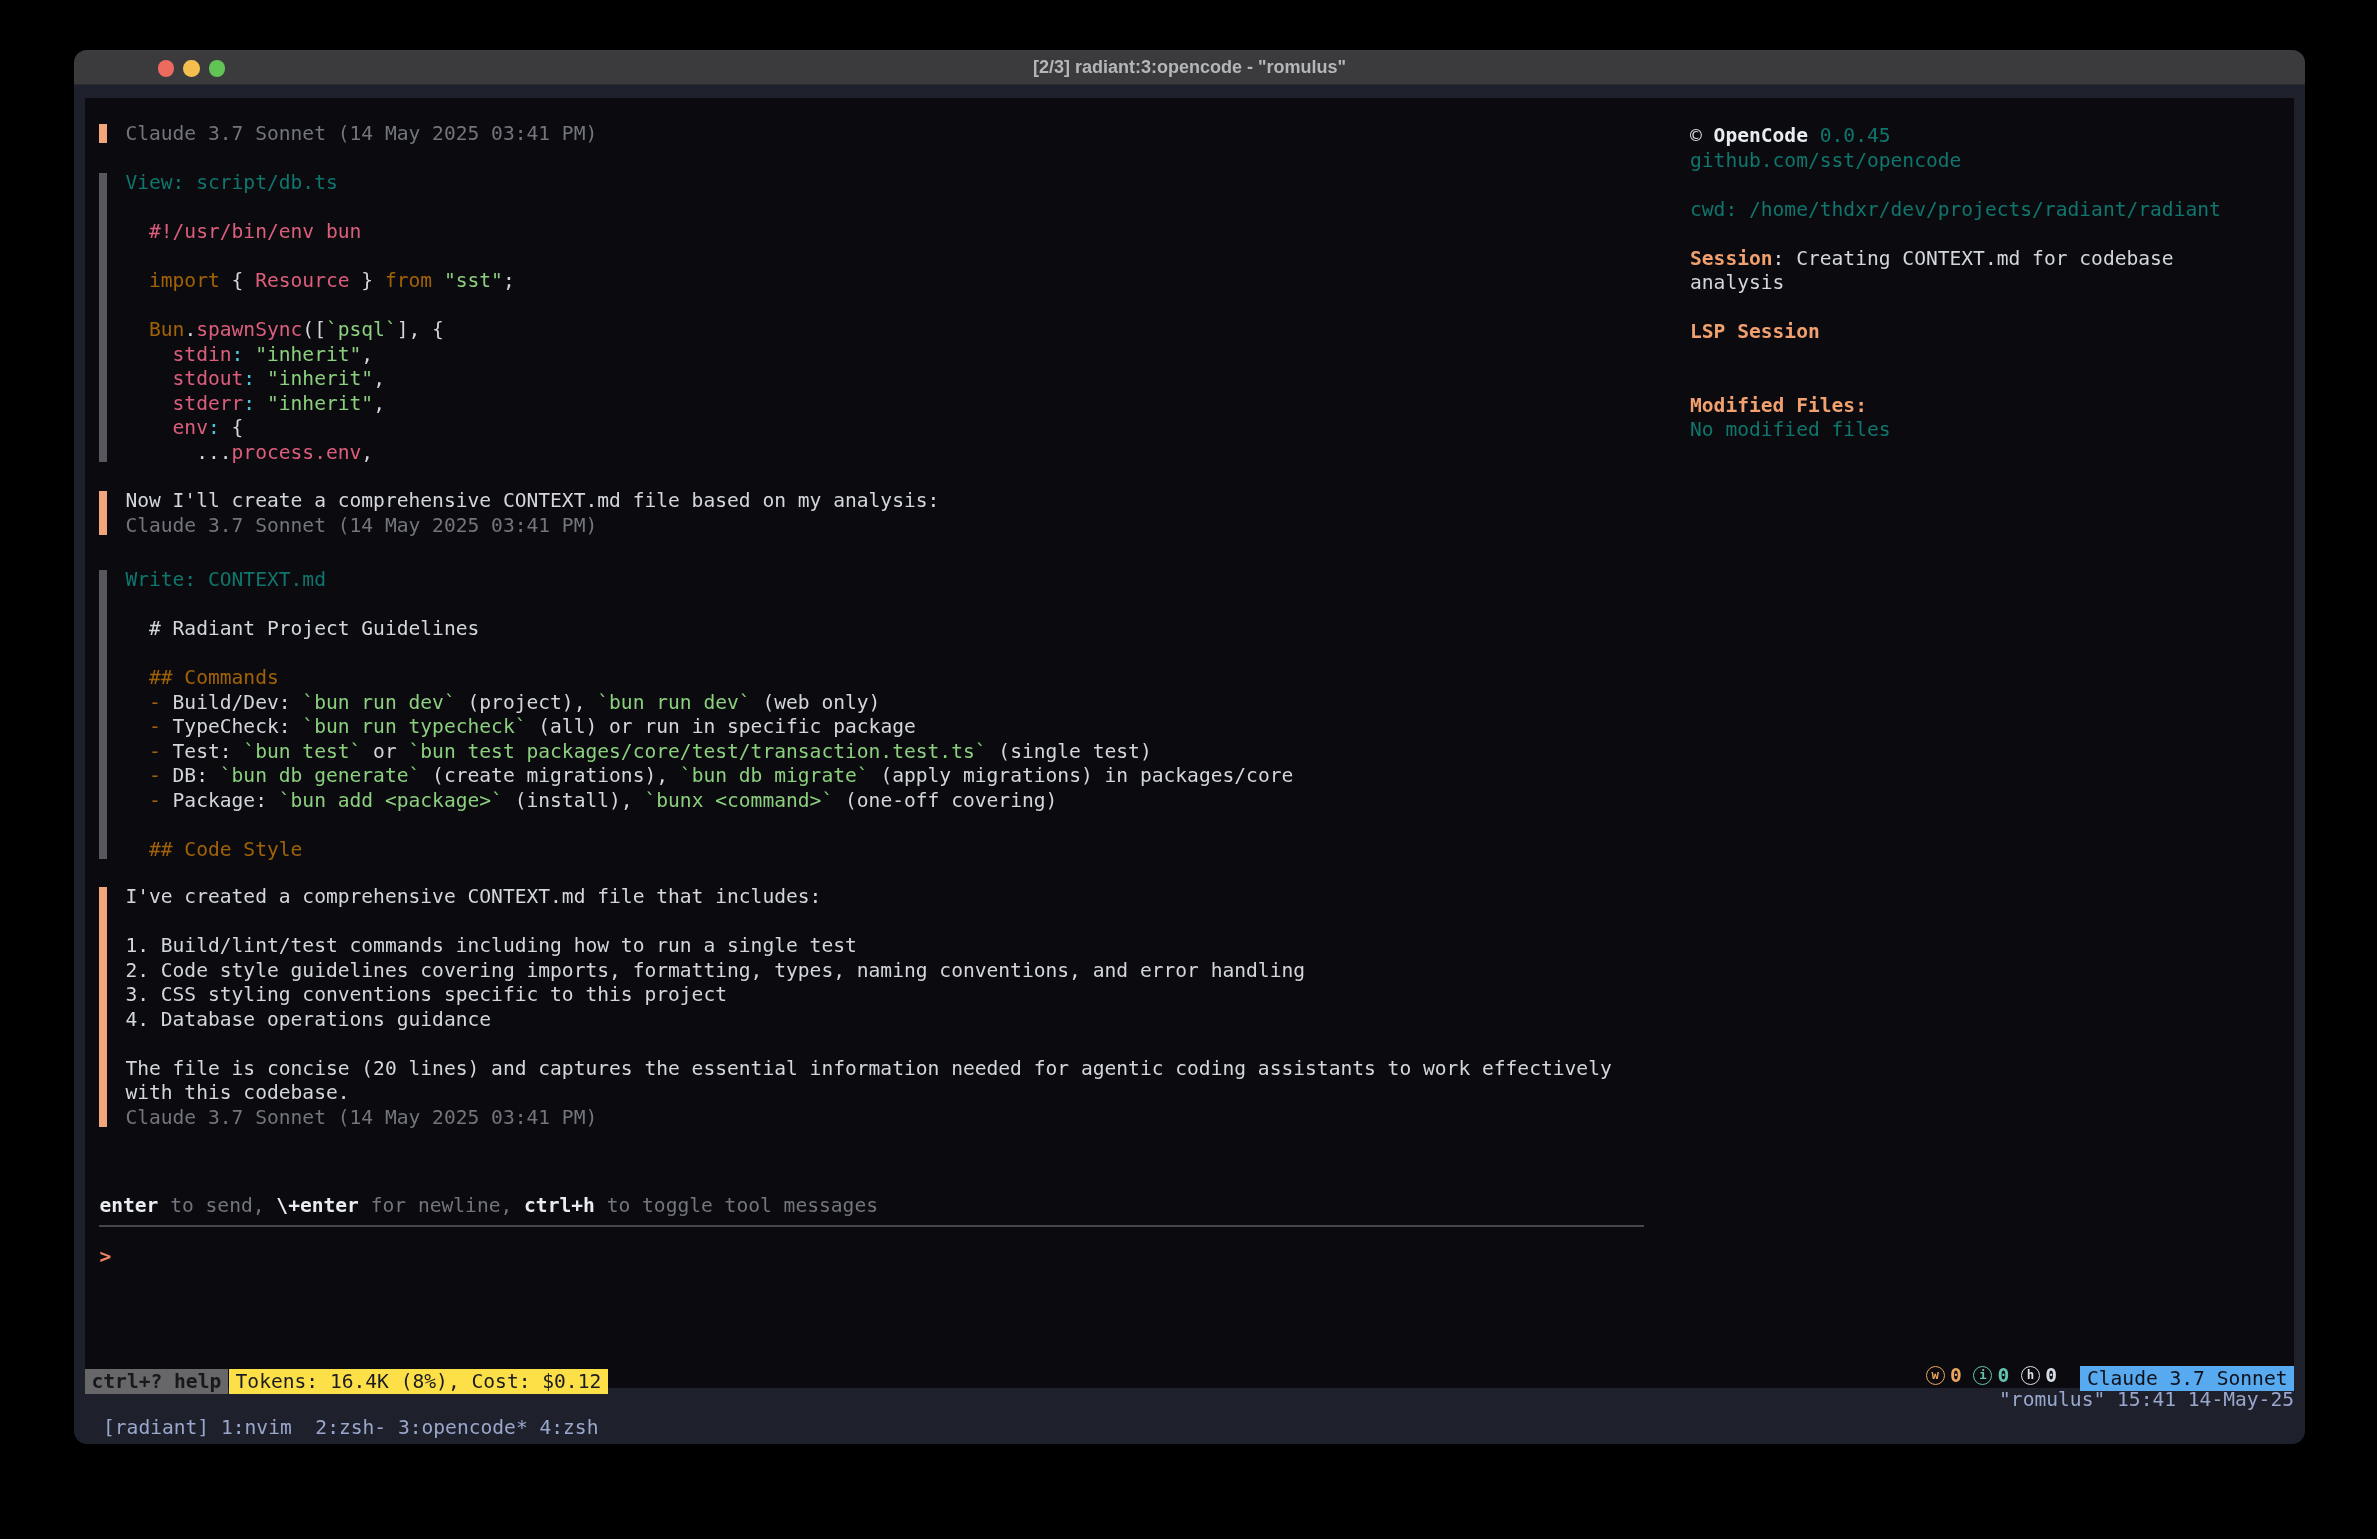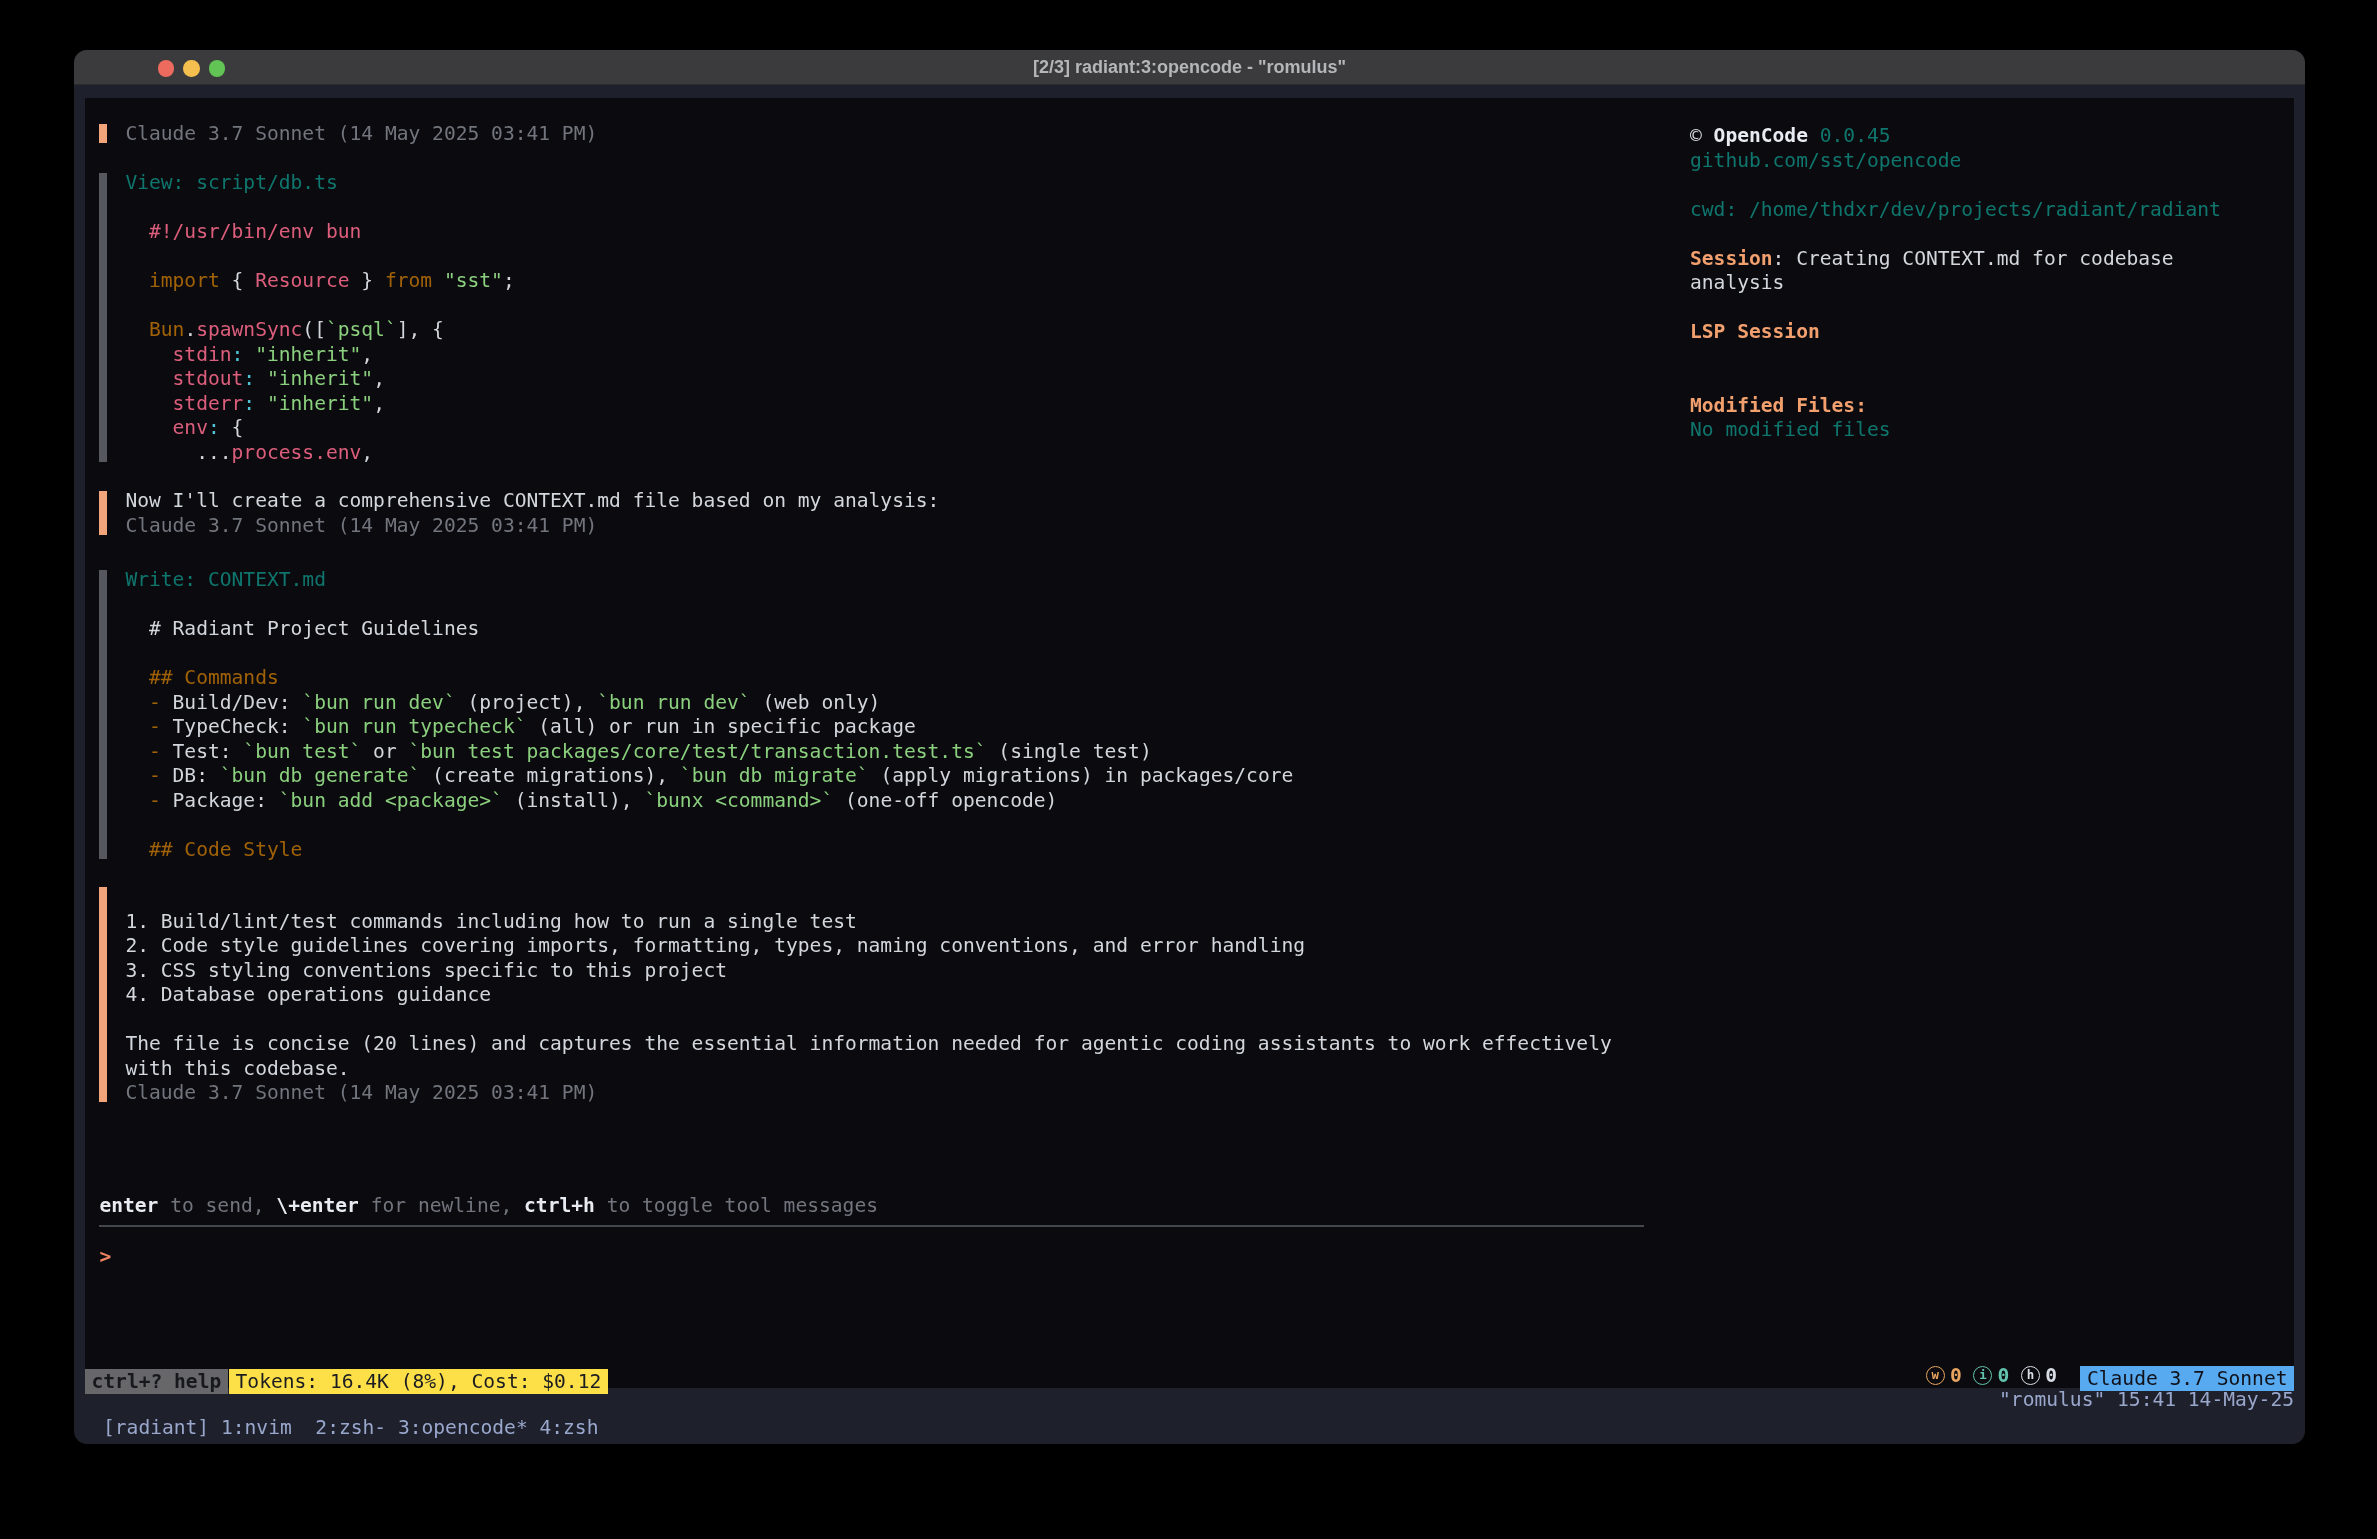--- a/index.html
+++ b/index.html
@@ -121,29 +121,30 @@
       <div class="blines">
           <div class="line"><span class="tk-g">Write: CONTEXT.md</span></div>
           <div class="line">&nbsp;</div>
           <div class="line"><span class="tk-w">  # Radiant Project Guidelines</span></div>
           <div class="line">&nbsp;</div>
           <div class="line"><span class="tk-b">  ## Commands</span></div>
           <div class="line"><span class="tk-b">  -</span><span class="tk-w"> Build/Dev: </span><span class="tk-gn">`bun run dev`</span><span class="tk-w"> (project), </span><span class="tk-gn">`bun run dev`</span><span class="tk-w"> (web only)</span></div>
           <div class="line"><span class="tk-b">  -</span><span class="tk-w"> TypeCheck: </span><span class="tk-gn">`bun run typecheck`</span><span class="tk-w"> (all) or run in specific package</span></div>
           <div class="line"><span class="tk-b">  -</span><span class="tk-w"> Test: </span><span class="tk-gn">`bun test`</span><span class="tk-w"> or </span><span class="tk-gn">`bun test packages/core/test/transaction.test.ts`</span><span class="tk-w"> (single test)</span></div>
           <div class="line"><span class="tk-b">  -</span><span class="tk-w"> DB: </span><span class="tk-gn">`bun db generate`</span><span class="tk-w"> (create migrations), </span><span class="tk-gn">`bun db migrate`</span><span class="tk-w"> (apply migrations) in packages/core</span></div>
-          <div class="line"><span class="tk-b">  -</span><span class="tk-w"> Package: </span><span class="tk-gn">`bun add &lt;package&gt;`</span><span class="tk-w"> (install), </span><span class="tk-gn">`bunx &lt;command&gt;`</span><span class="tk-w"> (one-off opencode)</span></div>
+          <div class="line"><span class="tk-b">  -</span><span class="tk-w"> Package: </span><span class="tk-gn">`bun add &lt;package&gt;`</span><span class="tk-w"> (install), </span><span class="tk-gn">`bunx &lt;command&gt;`</span><span class="tk-w"> (one-off covering)</span></div>
           <div class="line">&nbsp;</div>
           <div class="line"><span class="tk-b">  ## Code Style</span></div>
         </div>
     </div>
 
     <div class="block" style="top:787px;">
       <div class="bar accent"></div>
       <div class="blines">
+          <div class="line"><span class="tk-w">I've created a comprehensive CONTEXT.md file that includes:</span></div>
           <div class="line">&nbsp;</div>
           <div class="line"><span class="tk-w">1. Build/lint/test commands including how to run a single test</span></div>
           <div class="line"><span class="tk-w">2. Code style guidelines covering imports, formatting, types, naming conventions, and error handling</span></div>
           <div class="line"><span class="tk-w">3. CSS styling conventions specific to this project</span></div>
           <div class="line"><span class="tk-w">4. Database operations guidance</span></div>
           <div class="line">&nbsp;</div>
           <div class="line"><span class="tk-w">The file is concise (20 lines) and captures the essential information needed for agentic coding assistants to work effectively</span></div>
           <div class="line"><span class="tk-w">with this codebase.</span></div>
           <div class="line"><span class="tk-g2">Claude 3.7 Sonnet (14 May 2025 03:41 PM)</span></div>
         </div>

